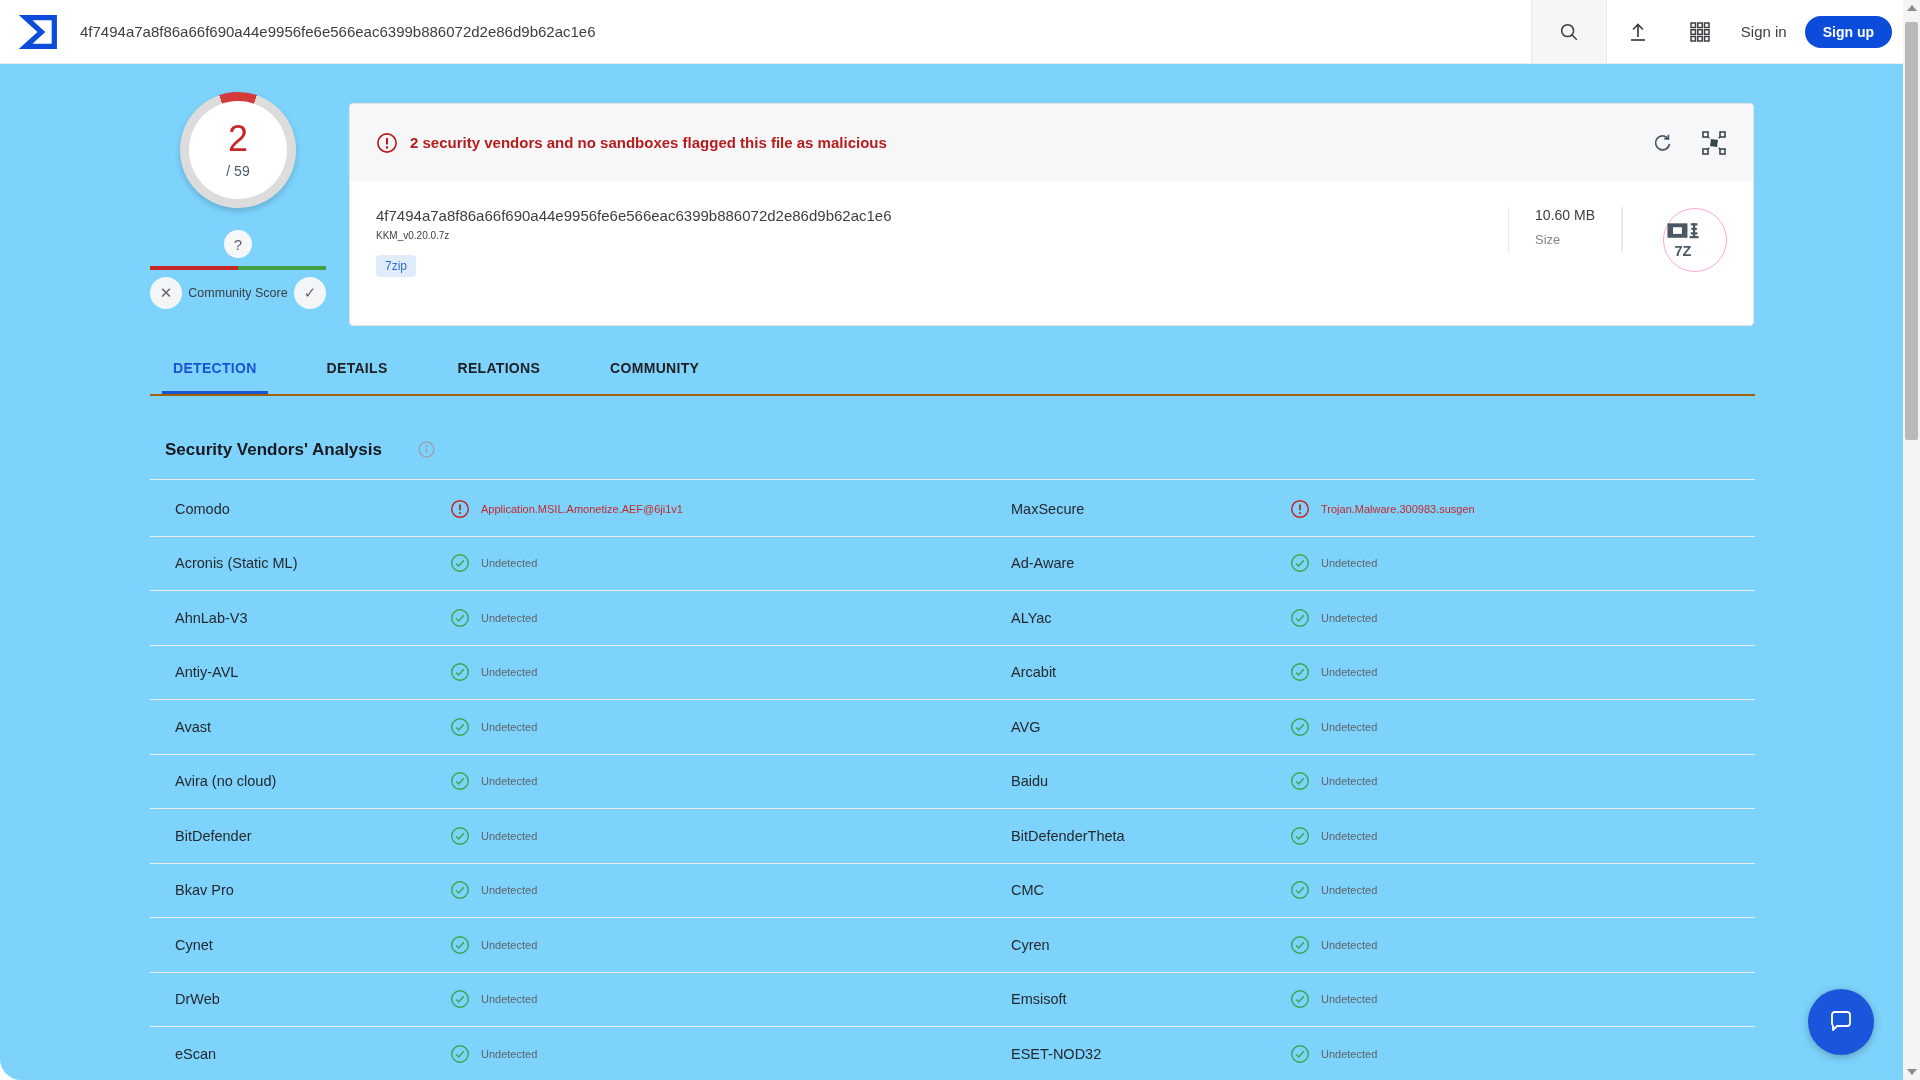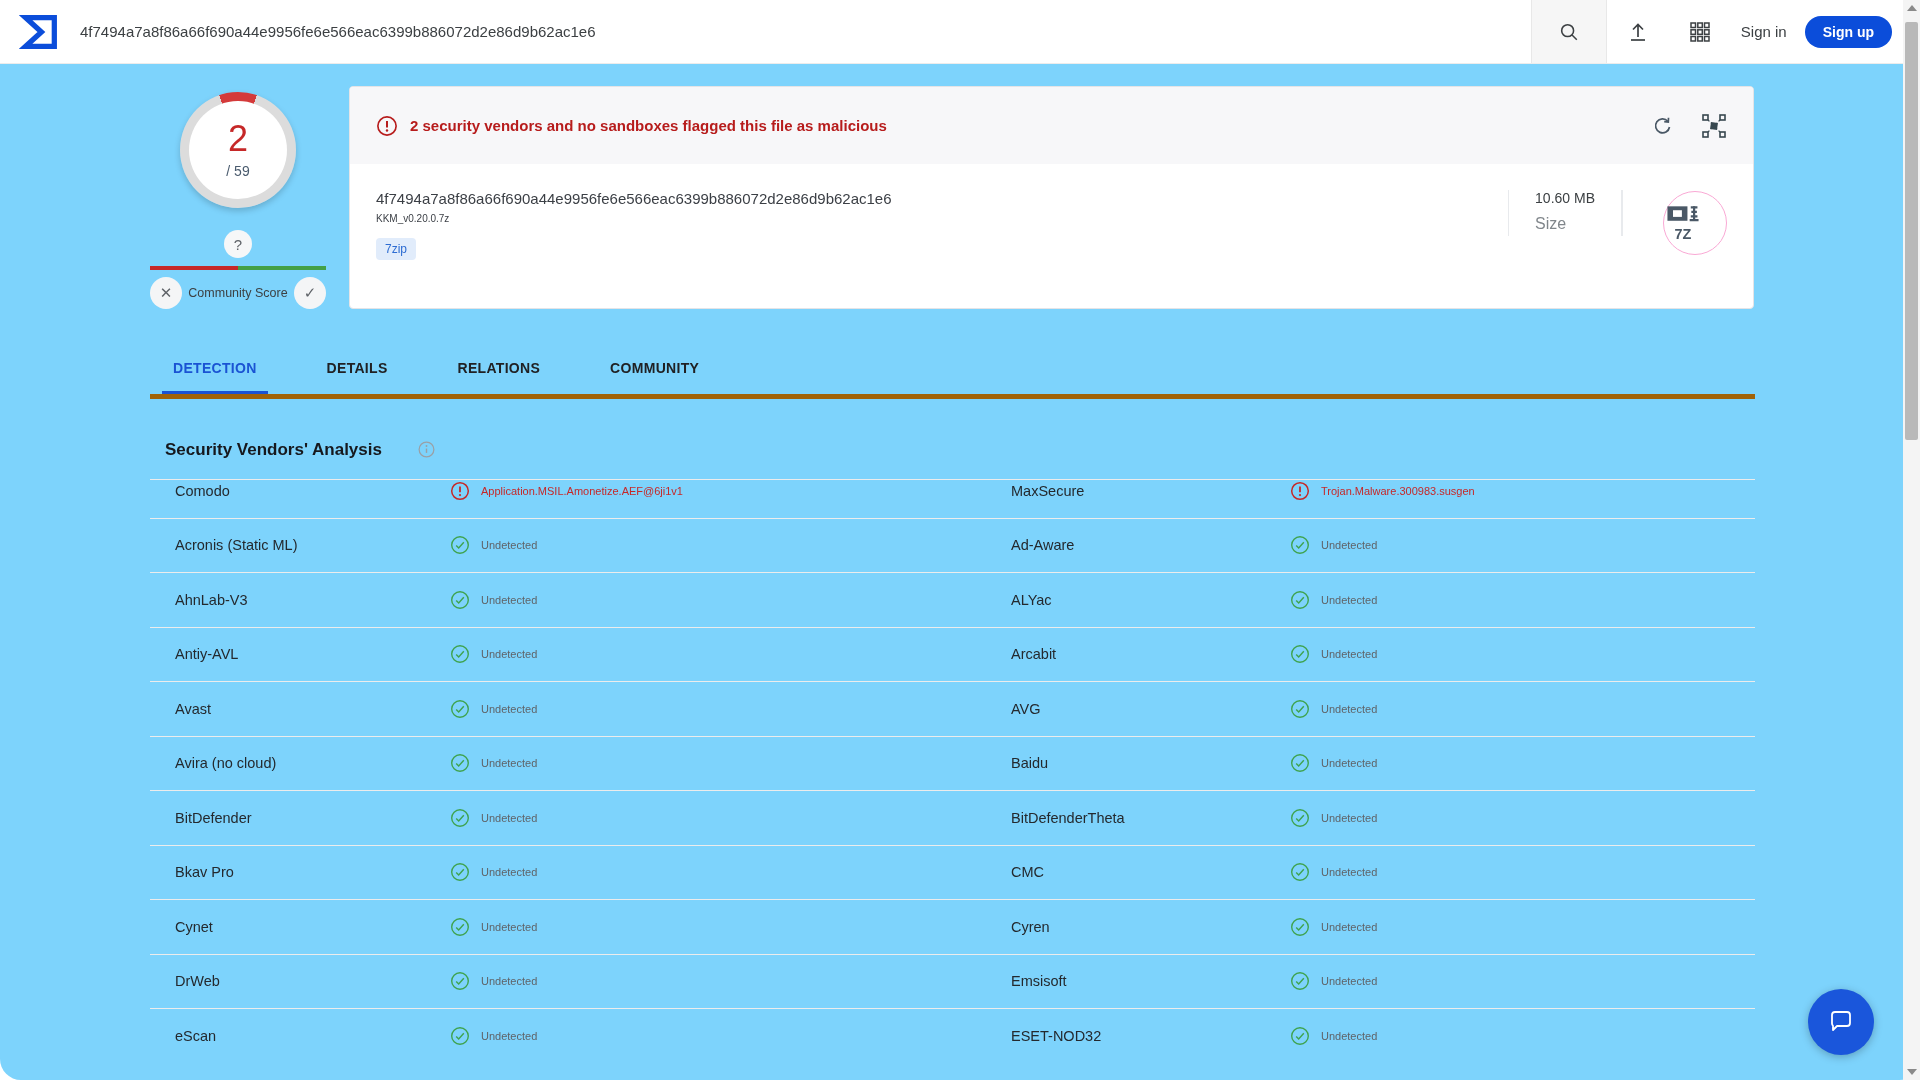--- a/index.html
+++ b/index.html
@@ -41,52 +41,52 @@
   .score-q { width:28px; height:28px; border-radius:50%; background:#f6f7f8; color:#5f6368;
              font-size:15px; display:flex; align-items:center; justify-content:center; margin:22px auto 8px; }
   .cbar { width:176px; height:4px; display:flex; }
   .cbar .r { flex:1; background:#c62828; } .cbar .g { flex:1; background:#43a047; }
   .crow { display:flex; align-items:center; justify-content:space-between; margin-top:7px; }
   .vote { width:32px; height:32px; border-radius:50%; background:#f4f5f6; color:#5f6368;
           display:flex; align-items:center; justify-content:center; font-size:15px; cursor:pointer; }
   .clabel { font-size:12.5px; color:#3c4043; }
 
   
-  .card { position:absolute; left:349px; top:86px; width:1405px; height:223px;
+  .card { position:absolute; left:349px; top:103px; width:1405px; height:223px;
           border:1px solid #e4e4e7; border-radius:4px; background:#fff; overflow:hidden; }
   .banner { height:77px; background:#f7f7f9; display:flex; align-items:center; padding:0 26px; }
   .banner-text { color:#b71c1c; font-weight:bold; font-size:15px; margin-left:12px; flex:1; }
   .bicon { margin-left:26px; cursor:pointer; display:flex; align-items:center; }
   .finfo { display:flex; align-items:stretch; padding:22px 26px 0 26px; }
   .fmain { flex:1; min-width:0; }
   .fhash { font-size:15px; color:#3b3f45; margin-top:4px; }
   .fname { font-size:10px; color:#3b3f45; margin-top:6px; }
   .ftag { display:inline-block; background:#e1ecfb; color:#2d6cd2; font-size:12px;
           border-radius:4px; padding:4px 9px; margin-top:14px; cursor:pointer; }
   .vsep { width:1px; background:#e8eaed; margin:4px 0 24px; }
   .fcol { padding:4px 26px 0 26px; }
   .fval { font-size:14px; color:#3c4043; white-space:nowrap; }
-  .flab { font-size:16px; color:#80868b; margin-top:9px; white-space:nowrap; }
+  .flab { font-size:13px; color:#80868b; margin-top:9px; white-space:nowrap; }
   .ftype { width:64px; height:64px; border-radius:50%; border:1px solid #f9a8d4; margin-left:40px;
            display:flex; align-items:center; justify-content:flex-start; align-self:center; }
 
   
-  .tabs { position:absolute; left:150px; top:360px; width:1605px; border-bottom:5px solid #a16207;
+  .tabs { position:absolute; left:150px; top:360px; width:1605px; border-bottom:2px solid #a16207;
           display:flex; padding-left:12px; }
   .tab { font-size:14px; font-weight:bold; letter-spacing:.3px; color:#202124; padding:0 11px 15px;
          margin-right:48px; cursor:pointer; border-bottom:3px solid transparent; }
   .tab.active { color:#1a53d3; border-bottom-color:#1a53d3; }
 
   
   .ahead { position:absolute; left:150px; top:440px; width:1605px; height:40px;
            border-bottom:1px solid #ececec; display:flex; align-items:flex-start; padding-left:15px;gap:24px; }
   .atitle { font-size:17px; font-weight:bold; color:#16181d; }
   .ainfo { margin-left:12px; margin-top:1px; cursor:pointer; }
 
-  .vtable { position:absolute; left:150px; top:464px; width:1605px; height:598px; overflow:hidden; }
+  .vtable { position:absolute; left:150px; top:482px; width:1605px; height:598px; overflow:hidden; }
   .vrow { display:grid; grid-template-columns:300px 536px 304px 1fr; height:54.5px;
           border-bottom:1px solid #ececec; align-items:center; }
   .cell { display:flex; align-items:center; min-width:0; }
   .vendor { padding-left:25px; font-size:14.5px; color:#24292e; }
   .status span { margin-left:11px; font-size:11px; white-space:nowrap; }
   .status .und { color:#5f6368; }
   .status .det { color:#c62828; }
 
   
   .chat { position:absolute; left:1808px; top:989px; width:66px; height:66px; border-radius:50%;

